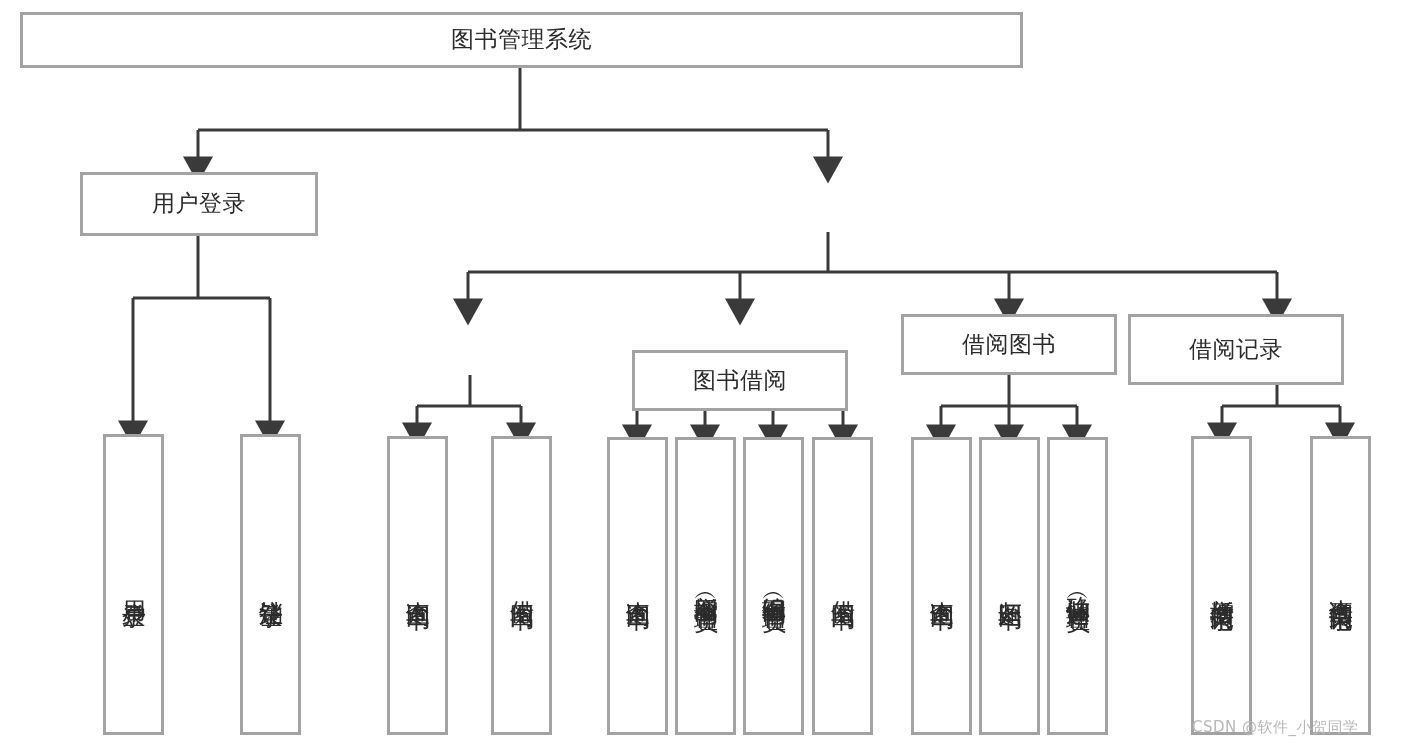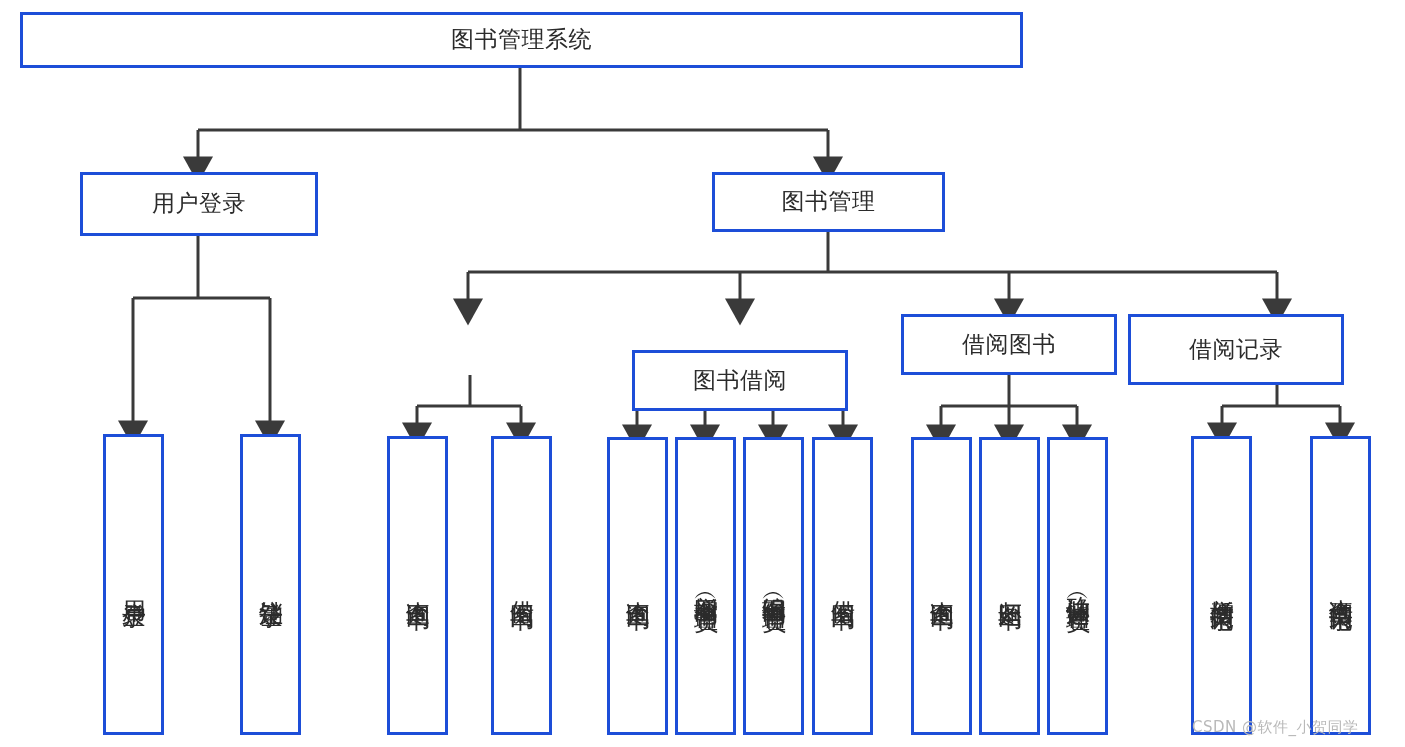--- a/index.html
+++ b/index.html
@@ -20,21 +20,21 @@
   #diagram-svg {
     position: absolute;
     left: 0;
     top: 0;
     width: 1405px;
     height: 747px;
   }
   .node-box {
     position: absolute;
     box-sizing: border-box;
-    border: 3px solid #1d4ed8;
+    border: 3px solid #a3a3a3;
     background: #ffffff;
     display: flex;
     align-items: center;
     justify-content: center;
   }
   .node-label-h {
     font-size: 23px;
     color: #2b2b2b;
     line-height: 1.1;
     letter-spacing: 0.5px;
@@ -112,23 +112,20 @@
     </g>
   </svg>
 
   <div class="node-box" style="left:20px; top:12px; width:1003px; height:56px;">
     <span class="node-label-h">图书管理系统</span>
   </div>
 
   <div class="node-box" style="left:80px; top:172px; width:238px; height:64px;">
     <span class="node-label-h">用户登录</span>
   </div>
-  <div class="node-box" style="left:712px; top:172px; width:233px; height:60px;">
-    <span class="node-label-h">图书管理</span>
-  </div>
 
   <div class="node-box" style="left:632px; top:314px; width:216px; height:61px;margin-top:36px;">
     <span class="node-label-h">图书借阅</span>
   </div>
   <div class="node-box" style="left:901px; top:314px; width:216px; height:61px;">
     <span class="node-label-h">借阅图书</span>
   </div>
   <div class="node-box" style="left:1128px; top:314px; width:216px; height:71px;">
     <span class="node-label-h">借阅记录</span>
   </div>

